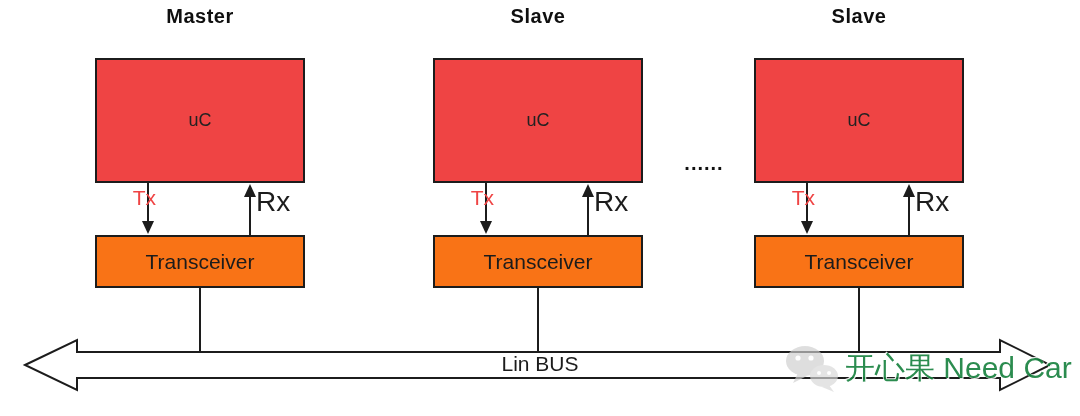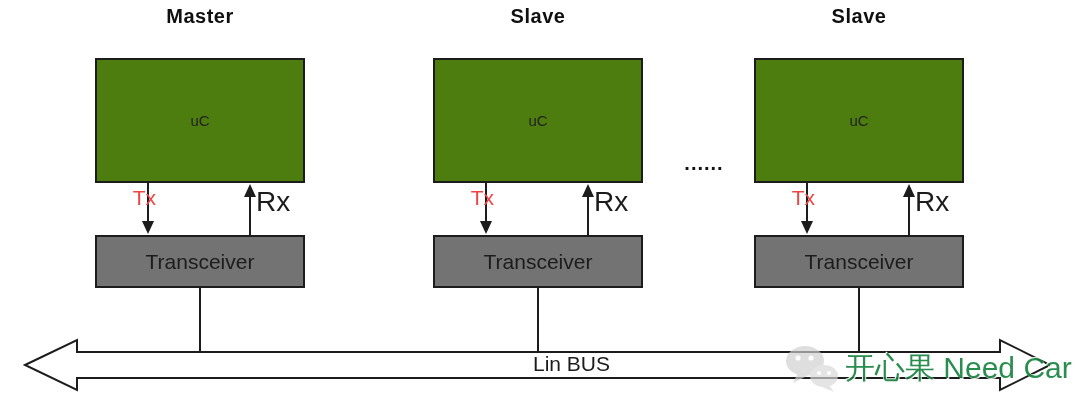--- a/index.html
+++ b/index.html
@@ -7,51 +7,51 @@
     position:relative; width:1080px; height:416px; background:#ffffff;
     font-family:"Liberation Sans", sans-serif; overflow:hidden; color:#1c1c1c;
   }
   .node { position:absolute; top:0; width:210px; height:352px; }
   .node-title {
     position:absolute; top:5px; left:0; width:100%; text-align:center;
     font-size:20px; font-weight:bold; color:#0f0f0f; letter-spacing:0.5px;
   }
   .uc-box {
     position:absolute; top:58px; left:0; width:210px; height:125px;
-    background:#4d7c0f; border:2px solid #1c1c1c; box-sizing:border-box;
+    background:#ef4444; border:2px solid #1c1c1c; box-sizing:border-box;
     display:flex; align-items:center; justify-content:center;
-    font-size:15px; color:#222222;
+    font-size:18px; color:#222222;
   }
   .arrow-zone { position:absolute; top:183px; left:0; width:210px; height:52px; }
   .tx-label {
     position:absolute; top:186px; left:16px; width:45px; text-align:right;
     font-size:21px; color:#ef4444;
   }
   .rx-label {
     position:absolute; top:186px; left:161px; font-size:28px; color:#1c1c1c;
   }
   .trans-box {
     position:absolute; top:235px; left:0; width:210px; height:53px;
-    background:#737373; border:2px solid #1c1c1c; box-sizing:border-box;
+    background:#f97316; border:2px solid #1c1c1c; box-sizing:border-box;
     display:flex; align-items:center; justify-content:center;
     font-size:21px; color:#1c1c1c;
   }
   .drop-line {
     position:absolute; top:288px; left:104px; width:2px; height:64px; background:#1c1c1c;
   }
   .node-master { left:95px; }
   .node-slave1 { left:433px; }
   .node-slave2 { left:754px; }
   .dots {
     position:absolute; left:676px; top:152px; width:56px; text-align:center;
     font-size:20px; font-weight:bold; letter-spacing:1px; color:#111111;
   }
   .bus-svg { position:absolute; left:0; top:330px; }
   .bus-label {
-    position:absolute; left:470px; top:352px; width:140px; text-align:right;
+    position:absolute; left:470px; top:352px; width:140px; text-align:center;
     font-size:21px; color:#1c1c1c;
   }
   .watermark {
     position:absolute; left:784px; top:342px; height:52px;
     display:flex; align-items:center; gap:5px; opacity:0.9;
   }
   .watermark-text {
     font-size:30px; color:#15803d; white-space:nowrap;
     text-shadow: 1px 1px 0 #ffffff, -1px -1px 0 #ffffff;
   }

